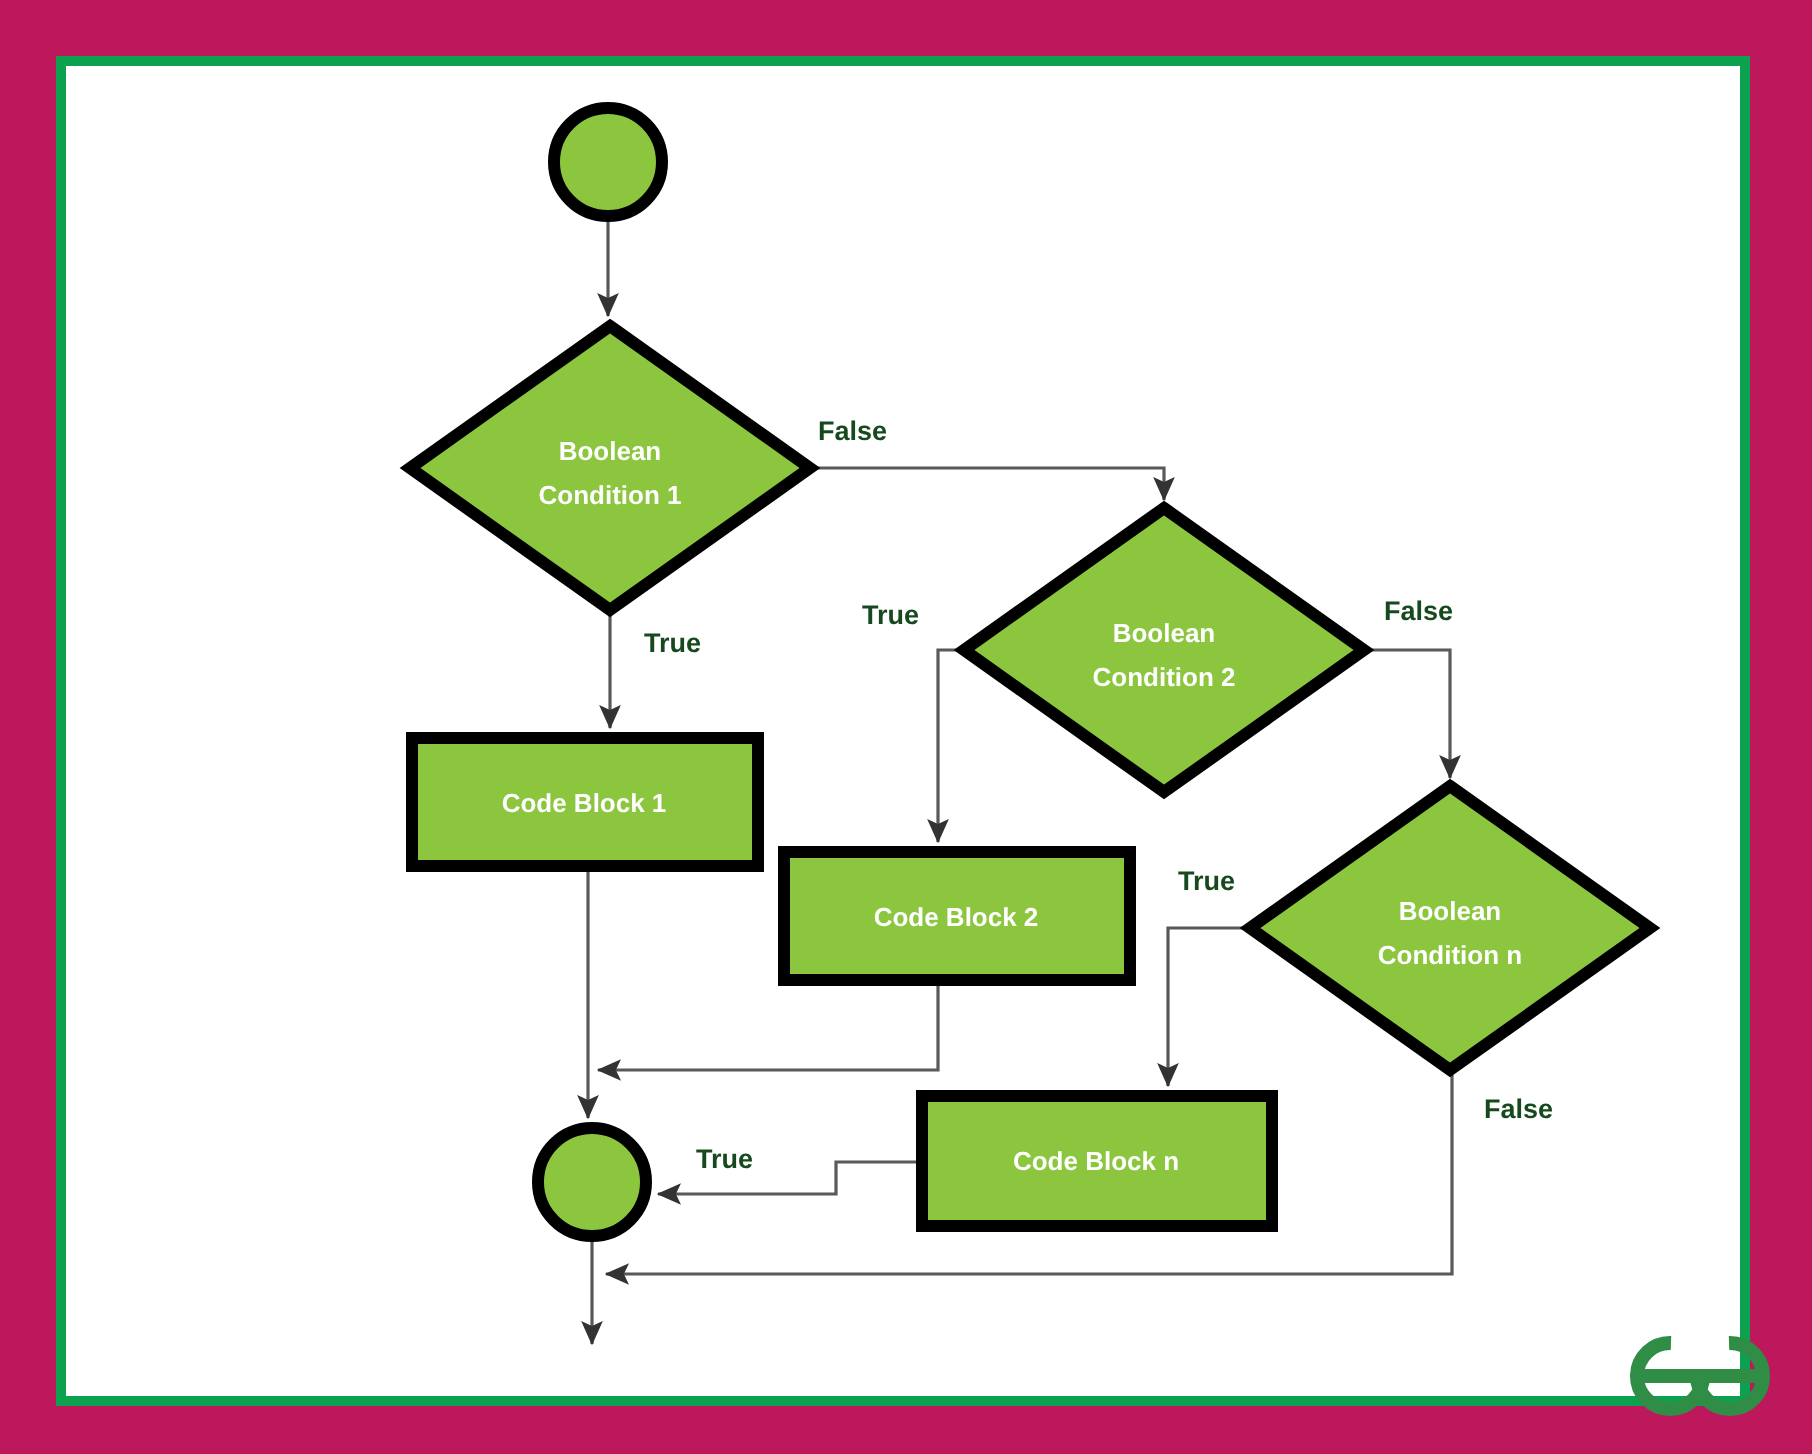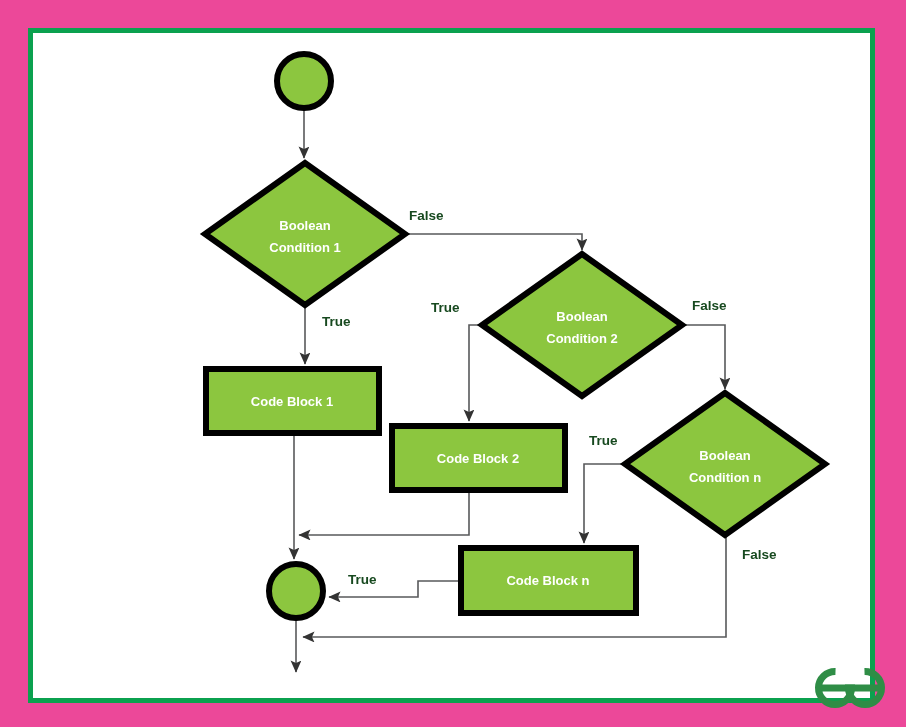--- a/index.html
+++ b/index.html
@@ -7,21 +7,21 @@
     padding: 0;
     background: #ffffff;
   }
   body {
     font-family: "Liberation Sans", sans-serif;
   }
   #canvas {
     position: relative;
     width: 906px;
     height: 727px;
-    background: #ec4899;
+    background: #be185d;
     overflow: hidden;
   }
   #frame {
     position: absolute;
     left: 28px;
     top: 28px;
     width: 847px;
     height: 675px;
     border: 5px solid #0ba14f;
     box-sizing: border-box;

